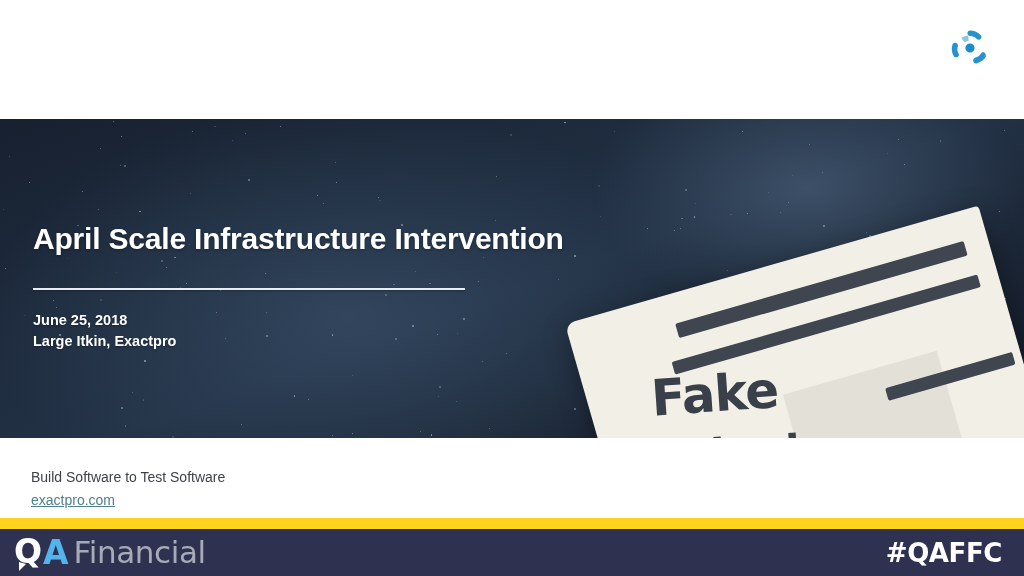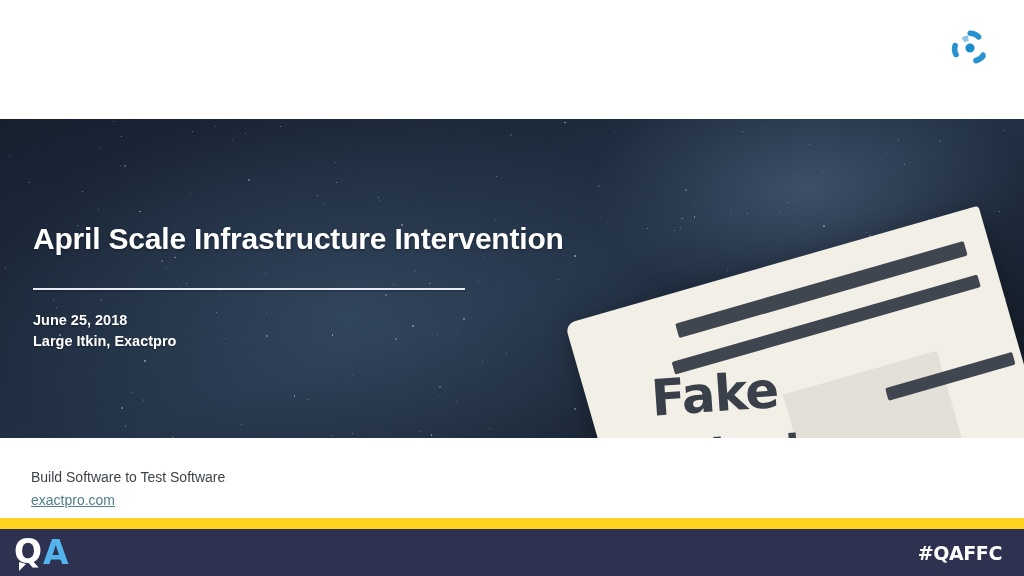--- a/index.html
+++ b/index.html
@@ -124,21 +124,21 @@
     font-size:33px;font-weight:700;color:#53b3ec;line-height:1;
     margin-left:-1px;
   }
   .qa-fin{
     font-family:"DejaVu Sans", sans-serif;
     font-size:31px;font-weight:400;color:#a7abb8;line-height:1;
     margin-left:5px;letter-spacing:-0.4px;
   }
   .hashtag{
     font-family:"DejaVu Sans", sans-serif;
-    font-size:19px;font-weight:700;color:#ffffff;letter-spacing:-0.4px;
+    font-size:26px;font-weight:700;color:#ffffff;letter-spacing:-0.4px;
   }
 </style>
 </head>
 <body>
 
 <div class="slide">
 
   <div class="logo-strip">
     <div class="exactpro-logo">
       <span class="exactpro-mark">
@@ -373,17 +373,18 @@
   <div class="yellow-bar"></div>
   <div class="navy-bar">
     <div class="qa-logo">
       <span class="qa-q">
         <svg width="30" height="36" viewBox="0 0 30 36">
           <text x="0" y="27" font-family="DejaVu Sans, sans-serif" font-size="33" font-weight="bold" fill="#ffffff">Q</text>
           <path d="M5 26 L5 35 L12 28 Z" fill="#ffffff"></path>
         </svg>
       </span>
       <span class="qa-a">A</span>
+      <span class="qa-fin">Financial</span>
     </div>
     <div class="hashtag">#QAFFC</div>
   </div>
 
 </div>
 
 </body></html>

